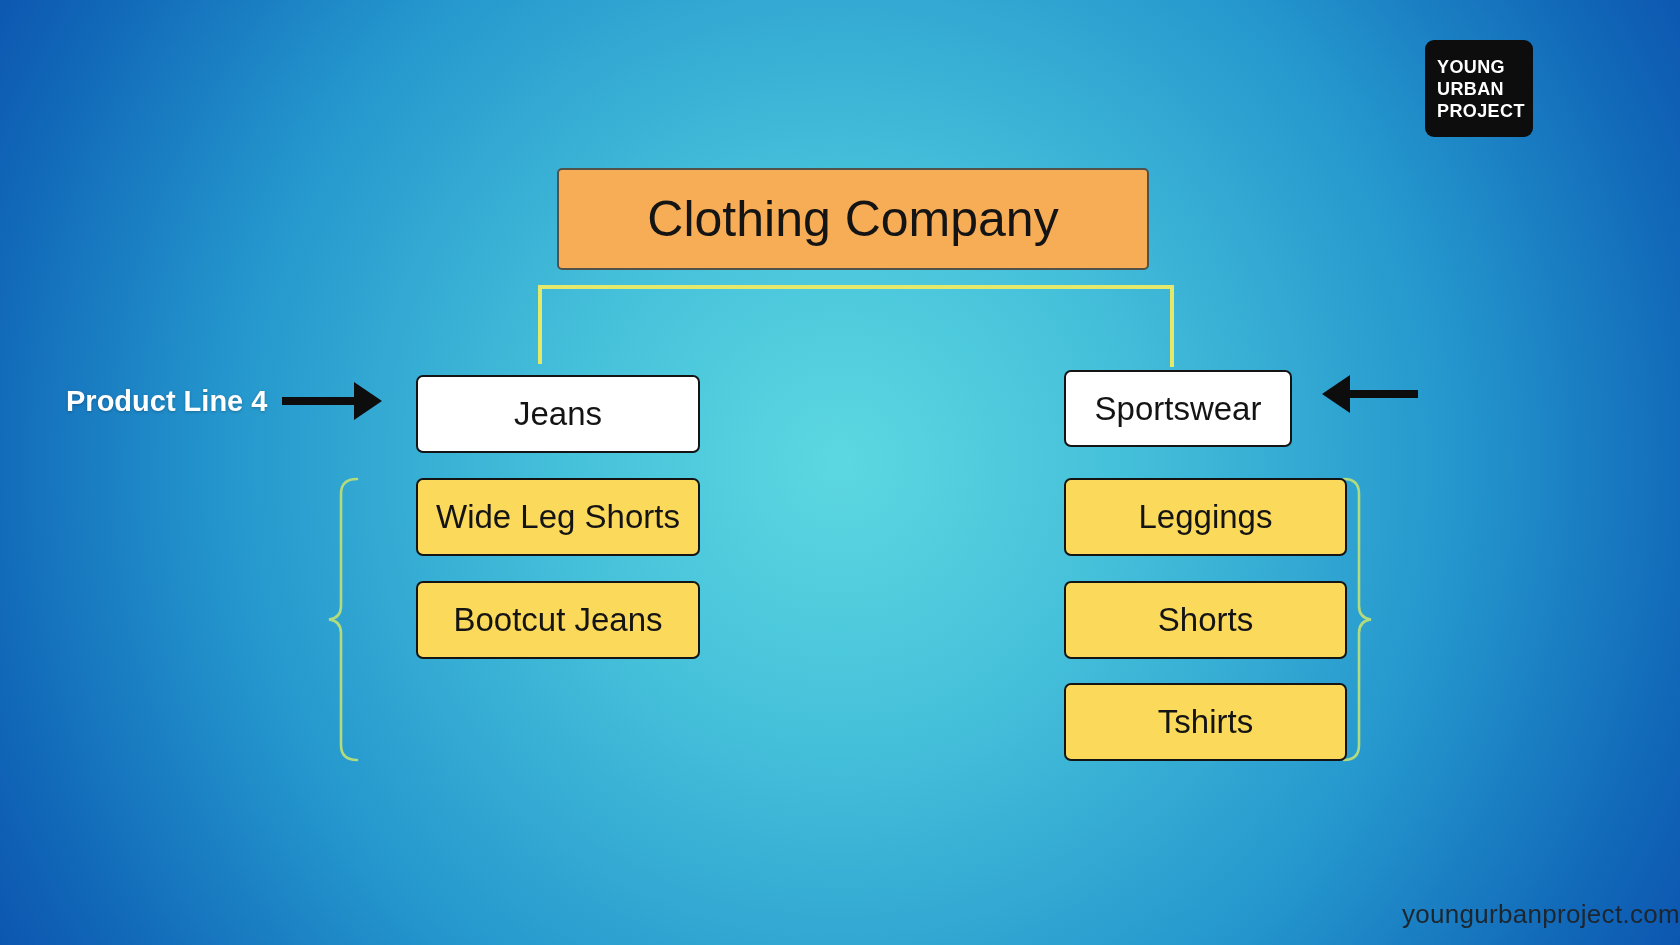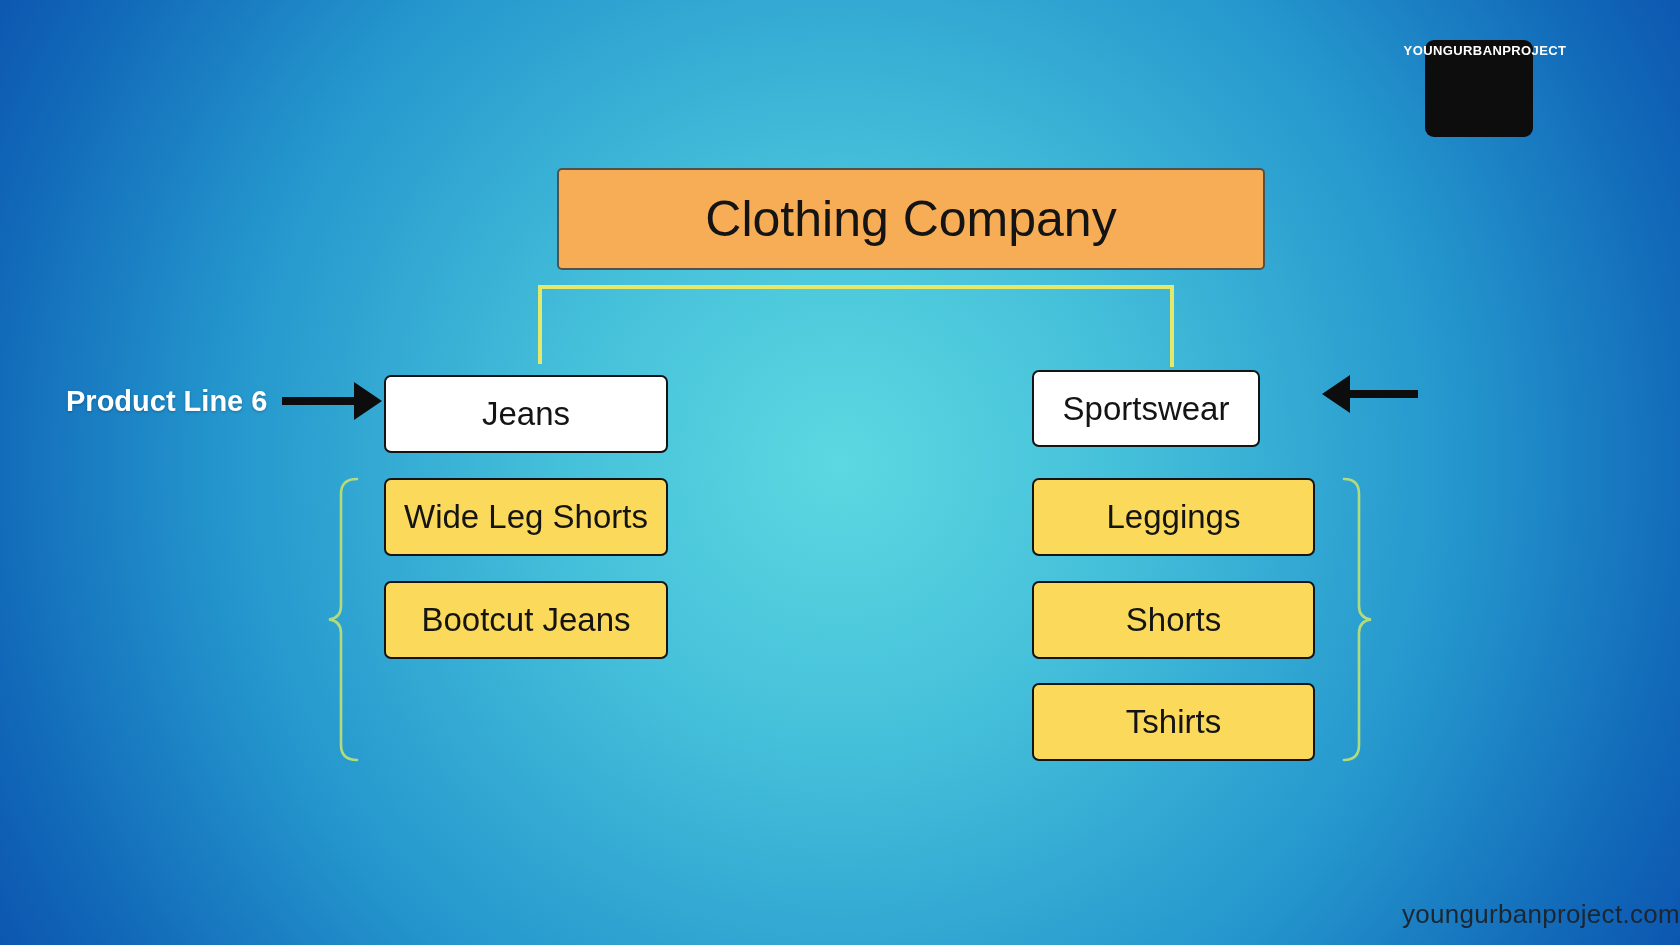--- a/index.html
+++ b/index.html
@@ -9,36 +9,36 @@
     background:radial-gradient(circle 1000px at 50% 49%,
       var(--c-background-center,#5cd8e1) 0%,
       #45c0da 28%,
       #2496cd 62%,
       #1168b8 86%,
       var(--c-background-edge,#0b51ae) 100%);
   }
   .logo{
     position:absolute;left:1425px;top:40px;width:108px;height:97px;
     background:var(--c-logo-bg,#0d0d0d);border-radius:9px;
-    display:flex;flex-direction:row;justify-content:center;
+    display:flex;flex-direction:column;justify-content:center;
     padding-left:12px;box-sizing:border-box;
-    color:var(--c-logo-text,#fff);font-weight:700;font-size:13px;line-height:22px;letter-spacing:.4px;
+    color:var(--c-logo-text,#fff);font-weight:700;font-size:18px;line-height:22px;letter-spacing:.4px;
   }
   .title-box{
-    position:absolute;left:557px;top:168px;width:708px;height:102px;
+    position:absolute;left:557px;top:168px;width:592px;height:102px;
     background:var(--c-title-fill,#f7ad56);
     border:2px solid #52524a;border-radius:5px;box-sizing:border-box;
     display:flex;align-items:center;justify-content:center;
     font-size:50px;color:#141414;
   }
   .node{
     position:absolute;box-sizing:border-box;
     border:2px solid var(--c-node-border,#141414);border-radius:7px;
     display:flex;align-items:center;justify-content:center;
-    font-size:33px;color:#141414;
+    font-size:33px;color:#141414;margin-left:32px;
   }
   .node.white{background:#fff;}
   .node.yellow{background:var(--c-item-fill,#fbd95a);}
   .n-jeans{left:384px;top:375px;width:284px;height:78px;}
   .n-sport{left:1032px;top:370px;width:228px;height:77px;}
   .col-l{left:384px;width:284px;height:78px;}
   .col-r{left:1032px;width:283px;height:78px;text-align:center;}
   .row-1{top:478px;} .row-2{top:581px;} .row-3{top:683px;}
   .overlay{position:absolute;left:0;top:0;width:1680px;height:945px;pointer-events:none;}
   .conn{fill:none;stroke:var(--c-connector,#e4e96c);stroke-width:4;}
@@ -77,21 +77,21 @@
     <g>
       <rect class="arrow-fill" x="282" y="397" width="74" height="8"></rect>
       <polygon class="arrow-fill" points="354,382 382,401 354,420"></polygon>
     </g>
     <g>
       <polygon class="arrow-fill" points="1322,394 1350,375 1350,413"></polygon>
       <rect class="arrow-fill" x="1348" y="390" width="70" height="8"></rect>
     </g>
   </svg>
 
-  <div class="pl-label pl-1">Product Line 6</div>
+  <div class="pl-label pl-1">Product Line 4</div>
 
   <div class="node white n-jeans">
     <span>Jeans</span>
   </div>
   <div class="node white n-sport">
     <span>Sportswear</span>
   </div>
 
   <div class="node yellow col-l row-1">
     <span>Wide Leg Shorts</span>

